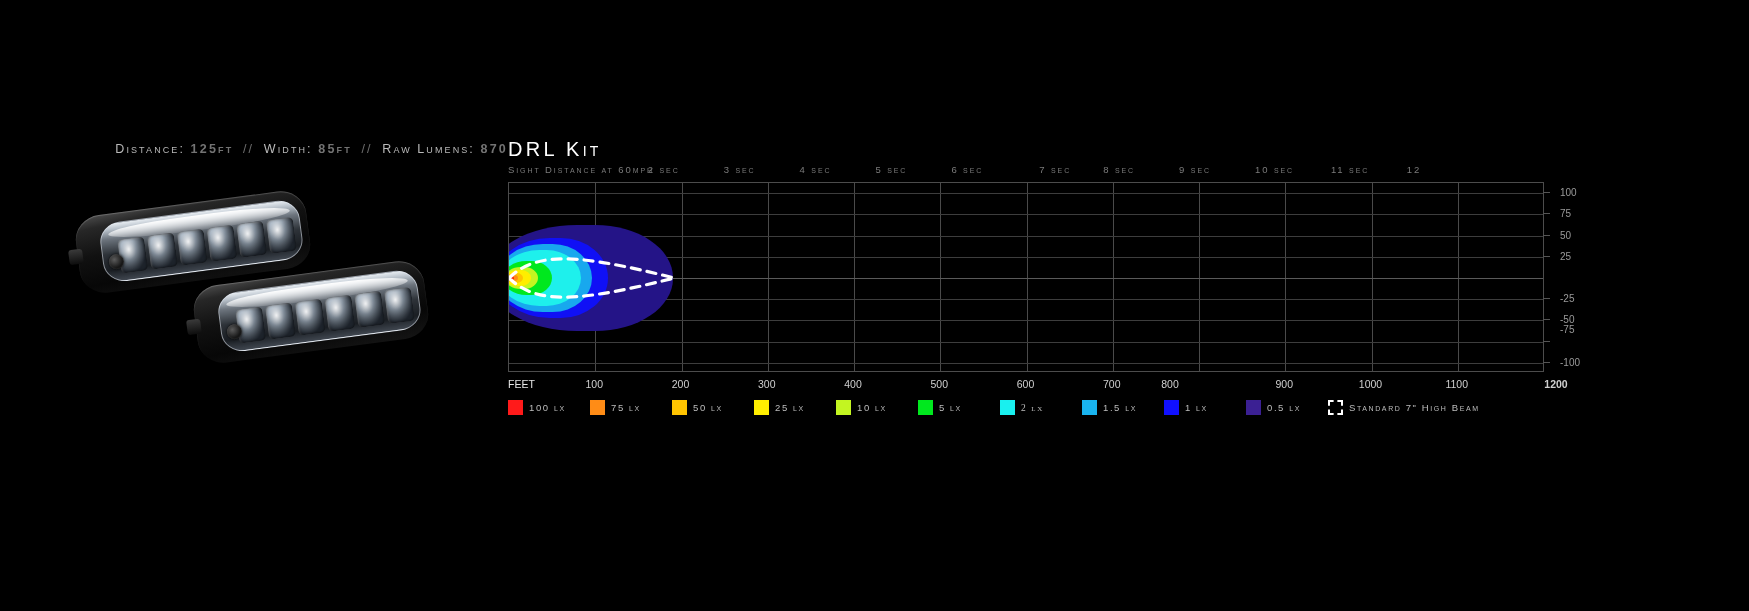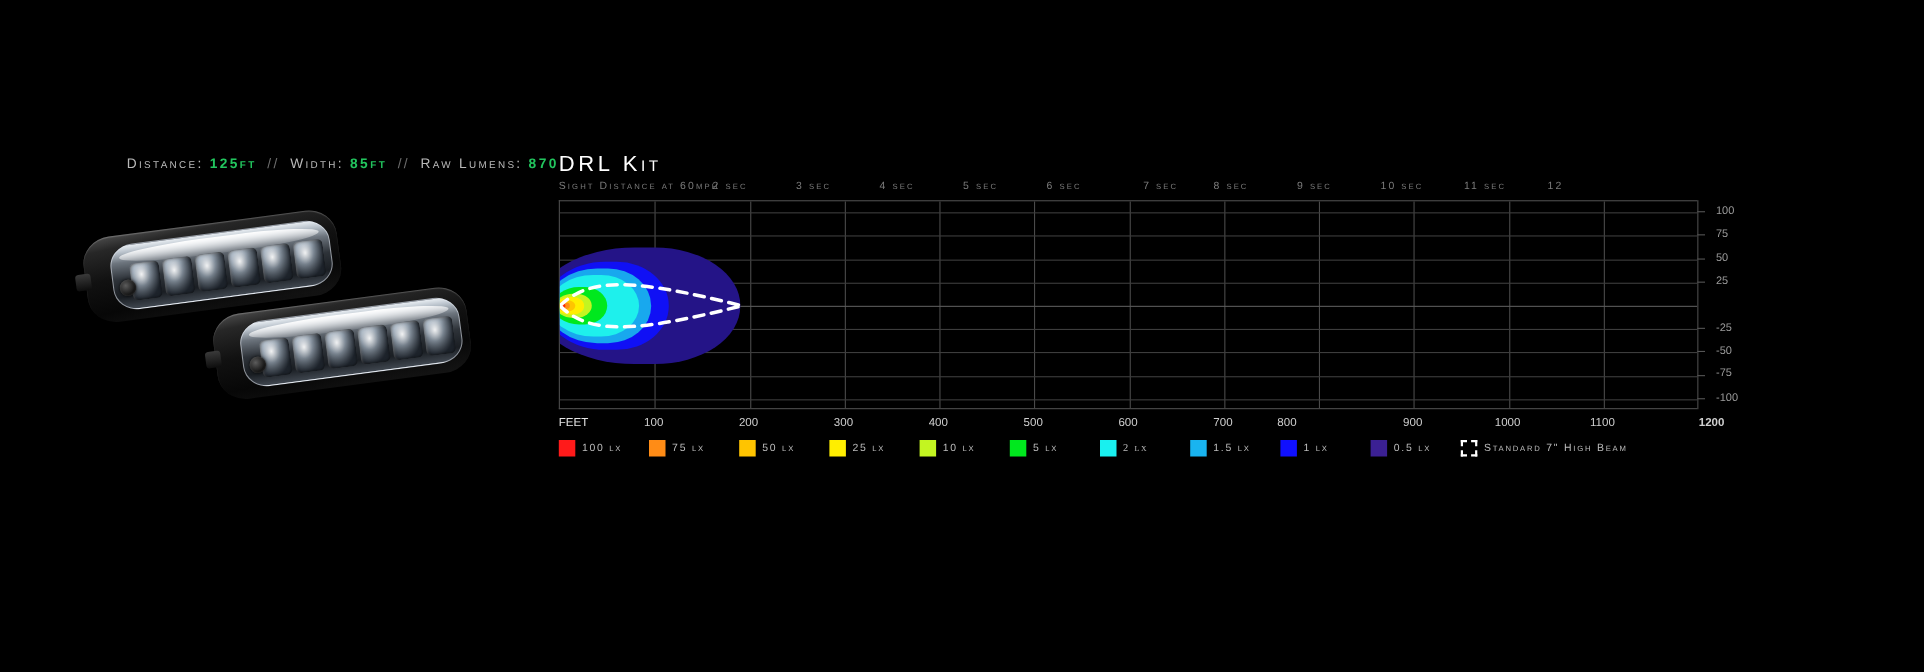--- a/index.html
+++ b/index.html
@@ -59,21 +59,21 @@
   #chart { position: absolute; left: 508px; top: 138px; }
   #title {
     position: absolute; left: 0; top: 0;
     color: #fff; font-size: 20px; letter-spacing: 3.3px;
     font-variant: small-caps; white-space: nowrap;
   }
   #stats {
     position: absolute; right: 0; top: 4px; white-space: nowrap;
     font-size: 12.5px; letter-spacing: 2.1px; font-variant: small-caps; color: #b9b9b9;
   }
-  #stats b { color: #22c55e; font-weight: 700; letter-spacing: 2.2px; }
+  #stats b { color: #737373; font-weight: 700; letter-spacing: 2.2px; }
   #stats .sep { color: #6d6d6d; padding: 0 4px; }
 
   #timerow {
     position: absolute; left: 0; top: 26px; width: 1035px; height: 14px;
     font-size: 9.5px; letter-spacing: 1.9px; color: #7b7b7b; font-variant: small-caps;
   }
   #timerow .sight { position: absolute; left: 0; top: 0; white-space: nowrap; }
   #timerow .tsec { position: absolute; top: 0; white-space: nowrap; }
 
   #plot {
@@ -286,17 +286,17 @@
       <div class="ylab" style="top: 75.3839px;">75</div>
       <div class="ytick" style="top: 96.5893px;"></div>
       <div class="ylab" style="top: 96.5893px;">50</div>
       <div class="ytick" style="top: 117.795px;"></div>
       <div class="ylab" style="top: 117.795px;">25</div>
       <div class="ytick" style="top: 160.205px;"></div>
       <div class="ylab" style="top: 160.205px;">-25</div>
       <div class="ytick" style="top: 181.411px;"></div>
       <div class="ylab" style="top: 181.411px;">-50</div>
       <div class="ytick" style="top: 202.616px;"></div>
-      <div class="ylab" style="top: 201px;">-75</div>
+      <div class="ylab" style="top: 191px;">-75</div>
       <div class="ytick" style="top: 223.821px;"></div>
       <div class="ylab" style="top: 223.821px;">-100</div>
     </div>
 </div>
 
 </body></html>

